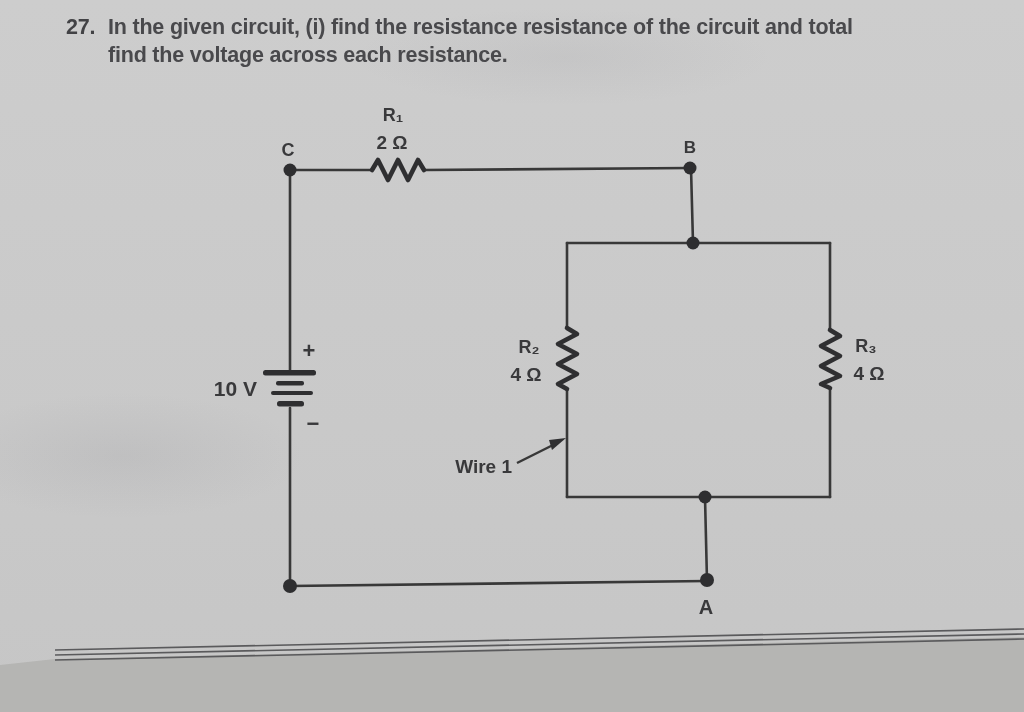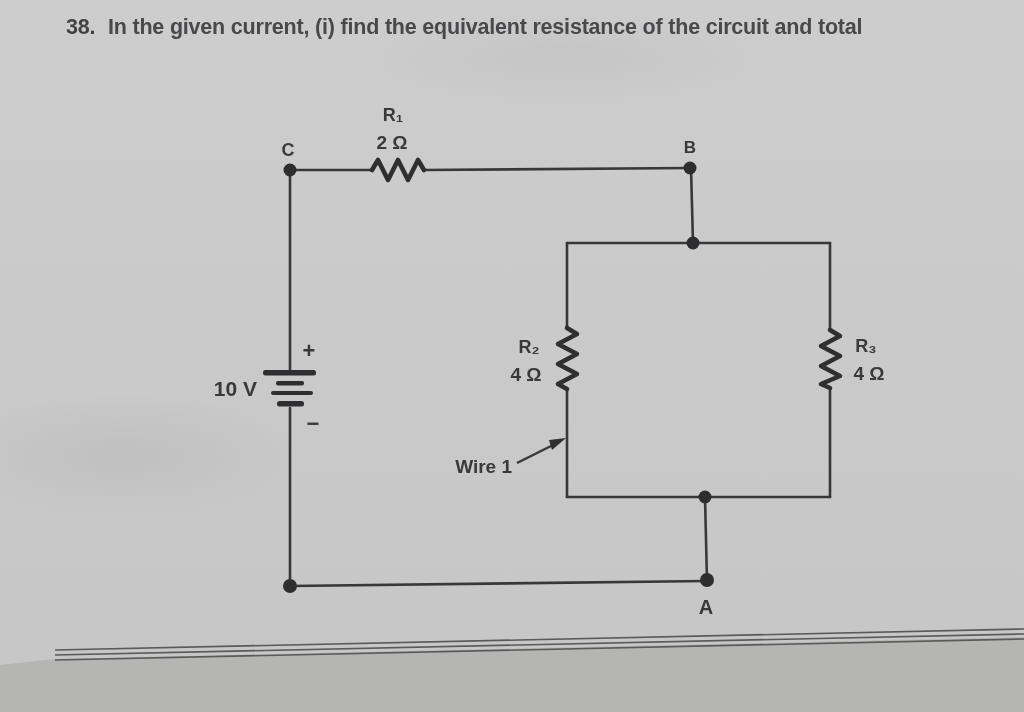--- a/index.html
+++ b/index.html
@@ -29,23 +29,24 @@
   svg{position:absolute;left:0;top:0;}
   text{fill:#39393b;}
 </style>
 </head>
 <body>
 
 <div class="page">
 
   <div class="question">
     <div class="qrow">
-      <span class="qnum">38.</span>
-      <span>In the given current, (i) find the equivalent resistance of the circuit and total</span>
+      <span class="qnum">27.</span>
+      <span>In the given circuit, (i) find the resistance resistance of the circuit and total</span>
     </div>
+    <div class="qbody">find the voltage across each resistance.</div>
   </div>
 
   <svg width="1024" height="712" viewBox="0 0 1024 712">
 
     <g stroke="#383838" stroke-width="2.6" fill="none" stroke-linecap="round" stroke-linejoin="round">
 
       <path d="M290,170 H372"></path>
       <path d="M424,170 L690,168"></path>
 
       <path d="M290,170 V370"></path>

